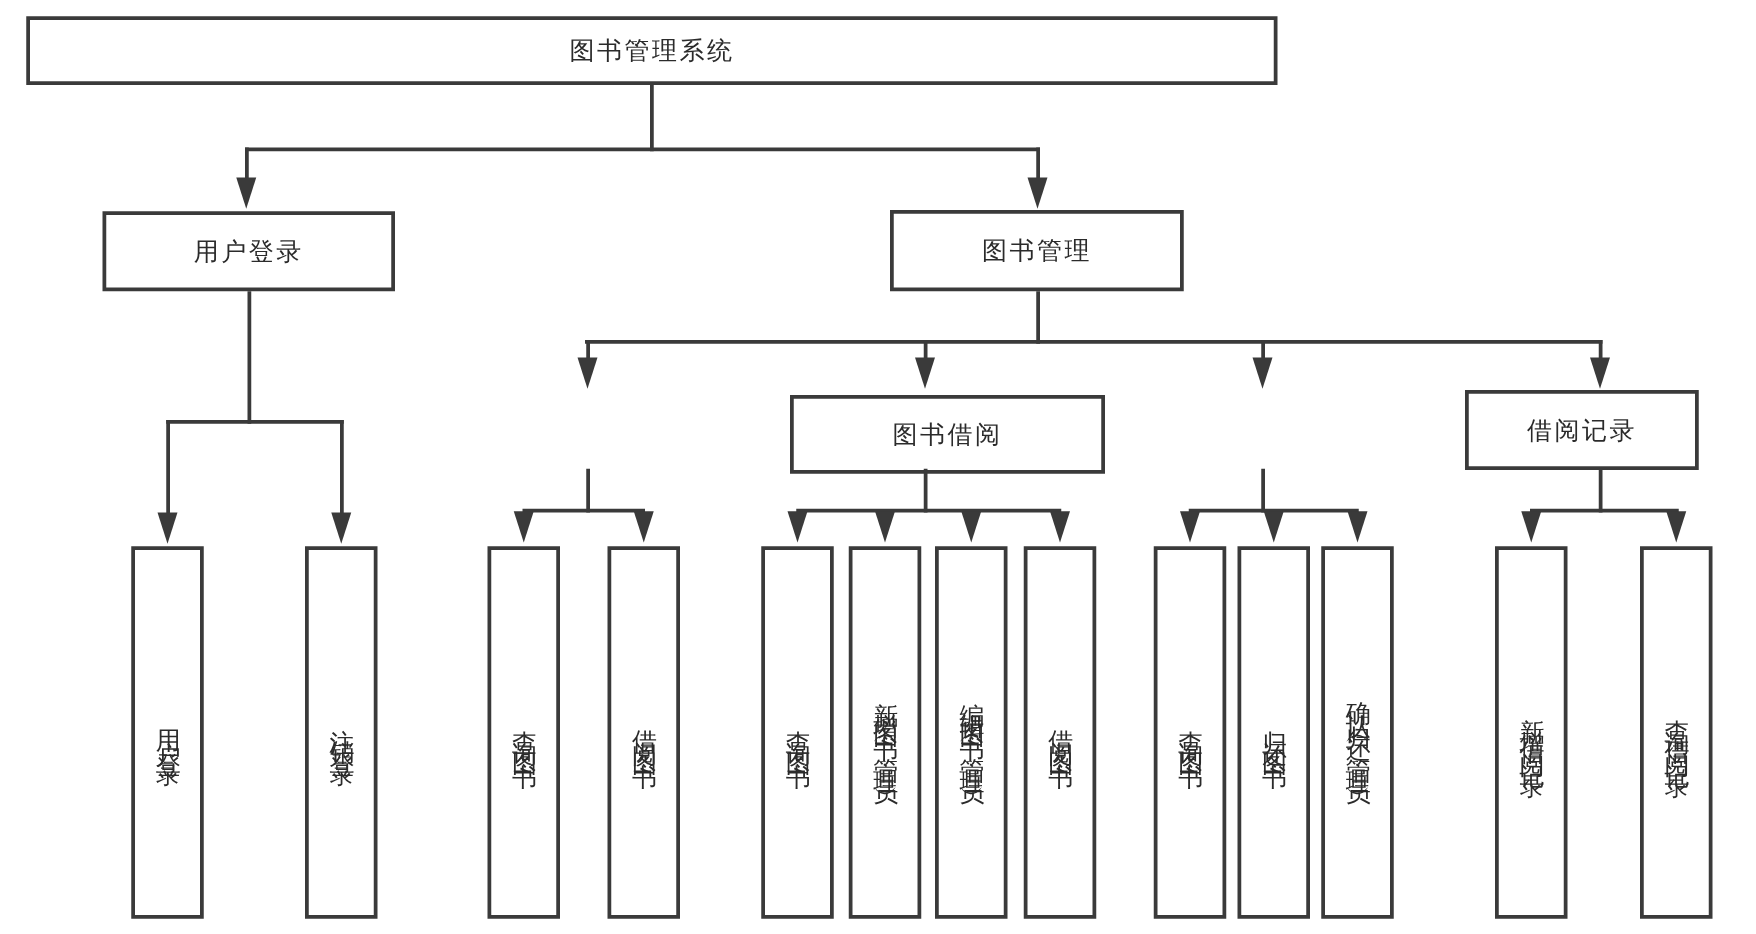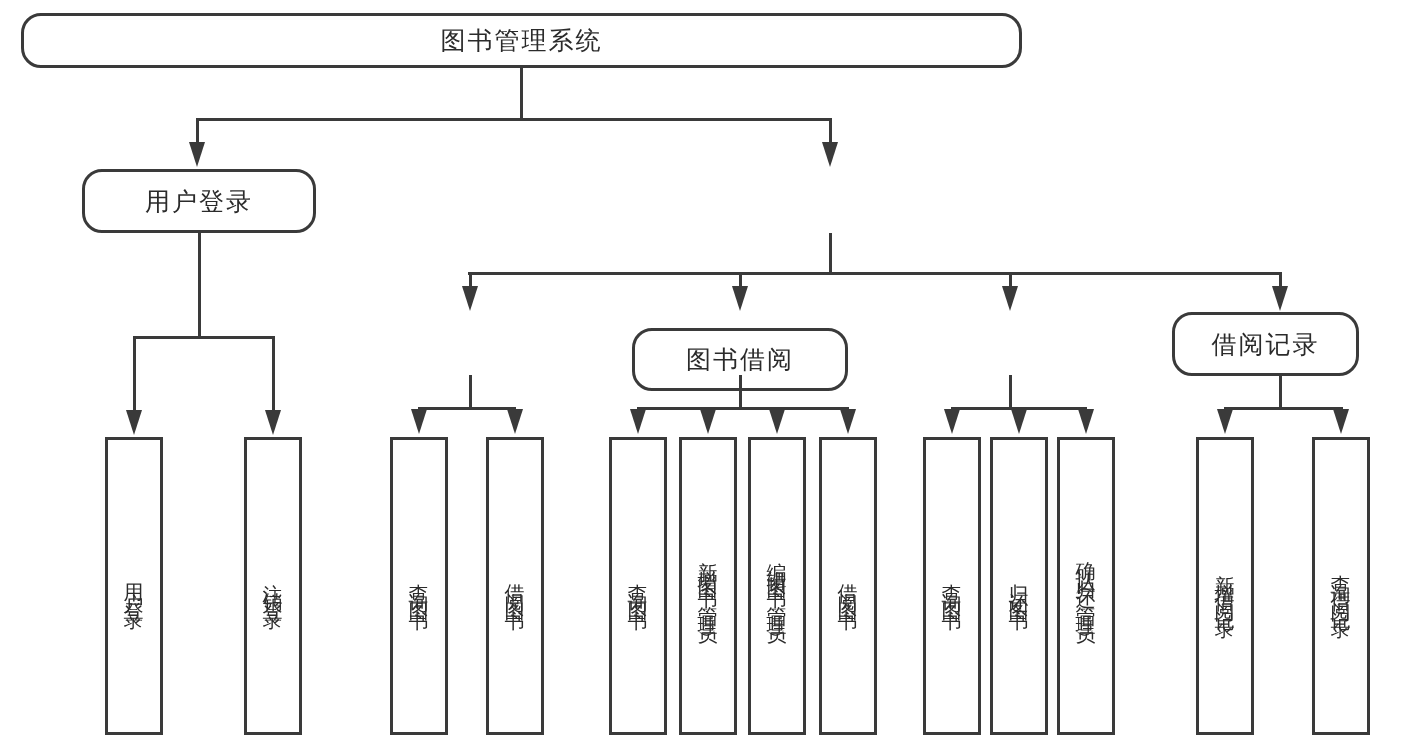--- a/index.html
+++ b/index.html
@@ -3,21 +3,21 @@
 <meta charset="utf-8">
 <style>
   * { margin:0; padding:0; box-sizing:border-box; }
   html,body { background:#ffffff; font-family:"Liberation Sans", sans-serif; }
   .canvas { position:relative; width:1405px; height:747px; background:#ffffff; overflow:hidden; }
 
   .node {
     position:absolute; border:3px solid #3a3a3a; background:#ffffff;
     color:#2b2b2b; display:flex; align-items:center; justify-content:center;
   }
-  .hnode { font-size:25px; letter-spacing:2px;border-radius:20px; }
+  .hnode { font-size:20px; letter-spacing:2px; }
   .leaf  {
     writing-mode:vertical-rl; text-orientation:mixed;
     font-size:20px; letter-spacing:9px; line-height:1;
   }
 
   .hline, .vline { position:absolute; background:#3a3a3a; }
   .hline { height:3px; }
   .vline { width:3px; }
 
   .arrow {
@@ -40,20 +40,21 @@
 
   <div class="vline" style="left:520px; top:68px; height:53px;"></div>
 
   <div class="hline" style="left:196px; top:118px; width:636px;"></div>
   <div class="vline" style="left:196px; top:118px; height:28px;"></div>
   <div class="arrow" style="left:189px; top:142px;"></div>
   <div class="vline" style="left:829px; top:118px; height:28px;"></div>
   <div class="arrow" style="left:822px; top:142px;"></div>
 
   <div class="node hnode" style="left:82px; top:169px; width:234px; height:64px;">用户登录</div>
+  <div class="node hnode" style="left:712px; top:168px; width:235px; height:65px;">图书管理</div>
 
   <div class="vline" style="left:198px; top:233px; height:106px;"></div>
   <div class="hline" style="left:133px; top:336px; width:142px;"></div>
   <div class="vline" style="left:133px; top:336px; height:78px;"></div>
   <div class="vline" style="left:272px; top:336px; height:78px;"></div>
   <div class="arrow" style="left:126px; top:410px;"></div>
   <div class="arrow" style="left:265px; top:410px;"></div>
 
   <div class="node leaf" style="left:105px; top:437px; width:58px; height:298px;">用户登录</div>
   <div class="node leaf" style="left:244px; top:437px; width:58px; height:298px;">注销登录</div>
@@ -62,21 +63,21 @@
   <div class="hline" style="left:468px; top:272px; width:814px;"></div>
   <div class="vline" style="left:469px; top:272px; height:20px;"></div>
   <div class="vline" style="left:739px; top:272px; height:20px;"></div>
   <div class="vline" style="left:1009px; top:272px; height:20px;"></div>
   <div class="vline" style="left:1279px; top:272px; height:20px;"></div>
   <div class="arrow" style="left:462px; top:286px;"></div>
   <div class="arrow" style="left:732px; top:286px;"></div>
   <div class="arrow" style="left:1002px; top:286px;"></div>
   <div class="arrow" style="left:1272px; top:286px;"></div>
 
-  <div class="node hnode" style="left:632px; top:328px; width:216px; height:63px;">图书借阅</div>
+  <div class="node hnode" style="left:632px; top:316px; width:252px; height:63px;">图书借阅</div>
   <div class="node hnode" style="left:1172px; top:312px; width:187px; height:64px;">借阅记录</div>
 
   <div class="vline" style="left:469px; top:375px; height:35px;"></div>
   <div class="hline" style="left:418px; top:407px; width:98px;"></div>
   <div class="arrow" style="left:411px; top:409px;"></div>
   <div class="arrow" style="left:507px; top:409px;"></div>
   <div class="node leaf" style="left:390px; top:437px; width:58px; height:298px;">查询图书</div>
   <div class="node leaf" style="left:486px; top:437px; width:58px; height:298px;">借阅图书</div>
 
   <div class="vline" style="left:739px; top:375px; height:35px;"></div>

